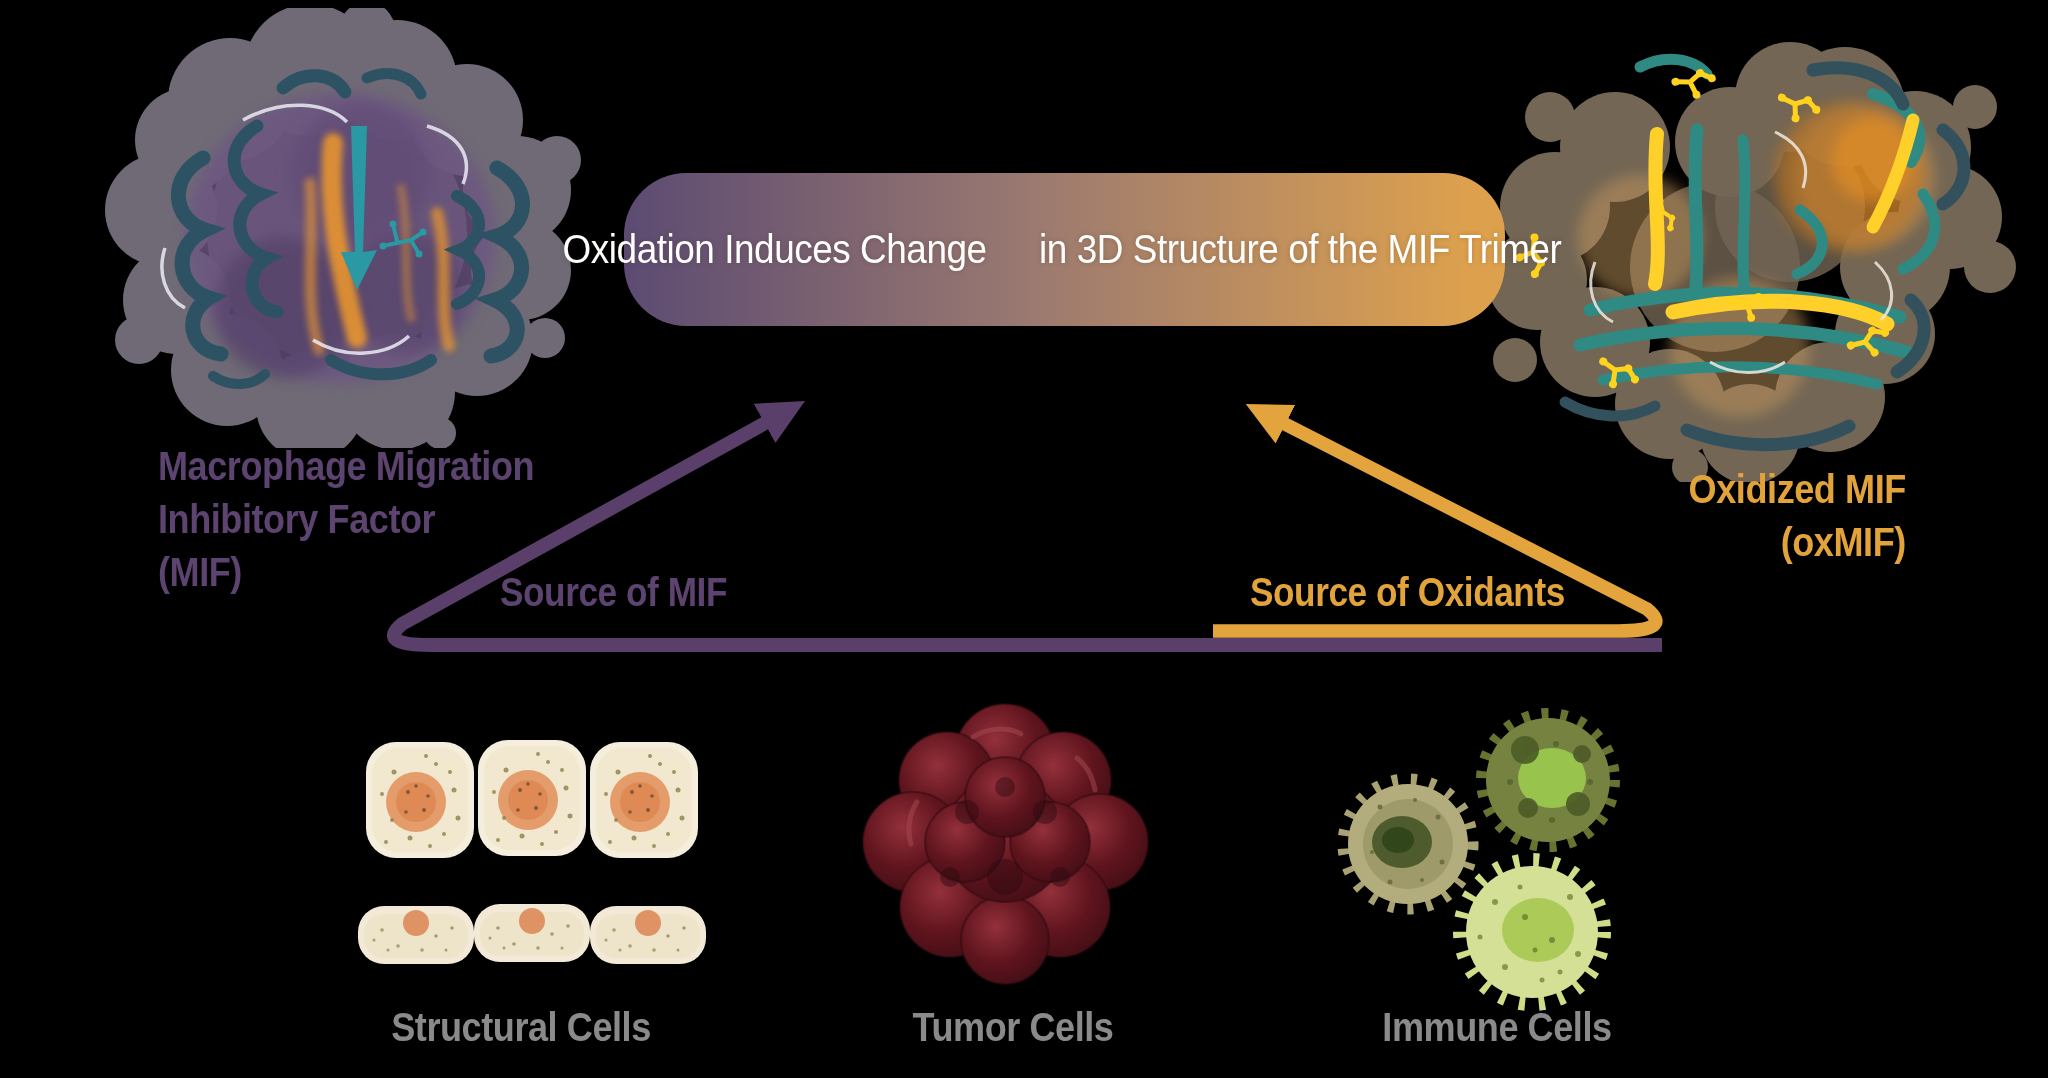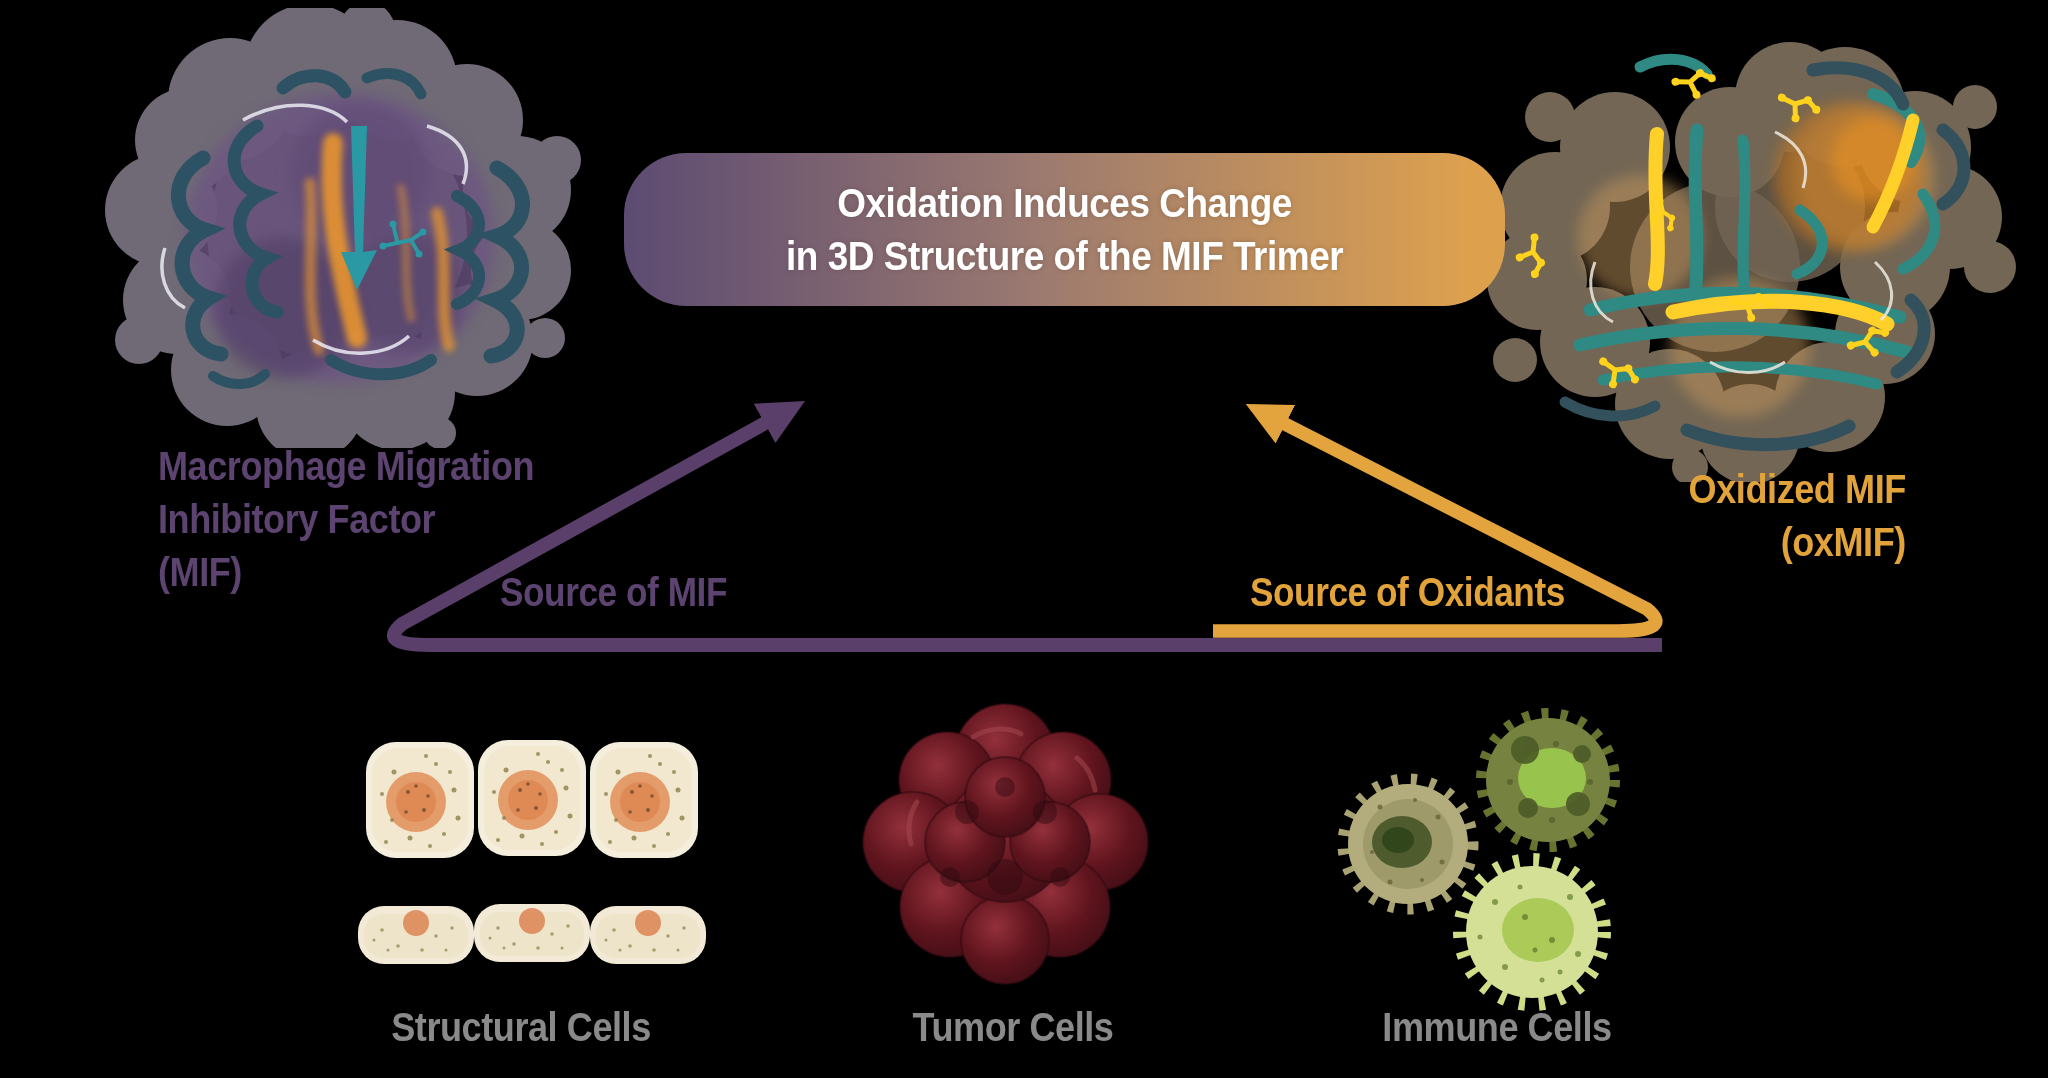--- a/index.html
+++ b/index.html
@@ -2,24 +2,24 @@
 <html><head>
 <meta charset="utf-8">
 <style>
   html,body{margin:0;padding:0;background:#000;}
   #canvas{position:relative;width:2048px;height:1078px;background:var(--background,#000);overflow:hidden;
           font-family:"Liberation Sans", sans-serif;}
   .abs{position:absolute;}
   .art{position:absolute;}
 
   
-  .banner{left:624px;top:153px;width:881px;height:153px;border-radius:62px;
+  .banner{left:624px;top:173px;width:881px;height:153px;border-radius:62px;
     background:linear-gradient(90deg,var(--banner-left) 0%,var(--banner-mid) 47%,var(--banner-right) 96%);
-    display:flex;flex-direction:column;justify-content:center;align-items:center;
-    color:var(--banner-text);font-weight:700;font-size:41px;line-height:53px;letter-spacing:-0.5px;}
+    display:flex;flex-direction:row;justify-content:center;align-items:center;
+    color:var(--banner-text);font-weight:400;font-size:41px;line-height:53px;letter-spacing:-0.5px;}
   .banner-line{transform:scaleX(0.9);white-space:nowrap;text-shadow:0 0 6px rgba(60,40,20,.25);}
 
   
   .lbl{position:absolute;font-weight:700;letter-spacing:-0.5px;white-space:nowrap;}
   .mif-label{left:158px;top:440px;font-size:41px;line-height:53px;color:var(--purple);
     transform:scaleX(0.88);transform-origin:0 0;}
   .oxmif-label{right:142px;top:463px;font-size:41px;line-height:53px;color:var(--orange);
     text-align:right;transform:scaleX(0.88);transform-origin:100% 0;}
   .src-mif{left:500px;top:571px;font-size:40px;line-height:42px;color:var(--purple);
     transform:scaleX(0.88);transform-origin:0 0;}

